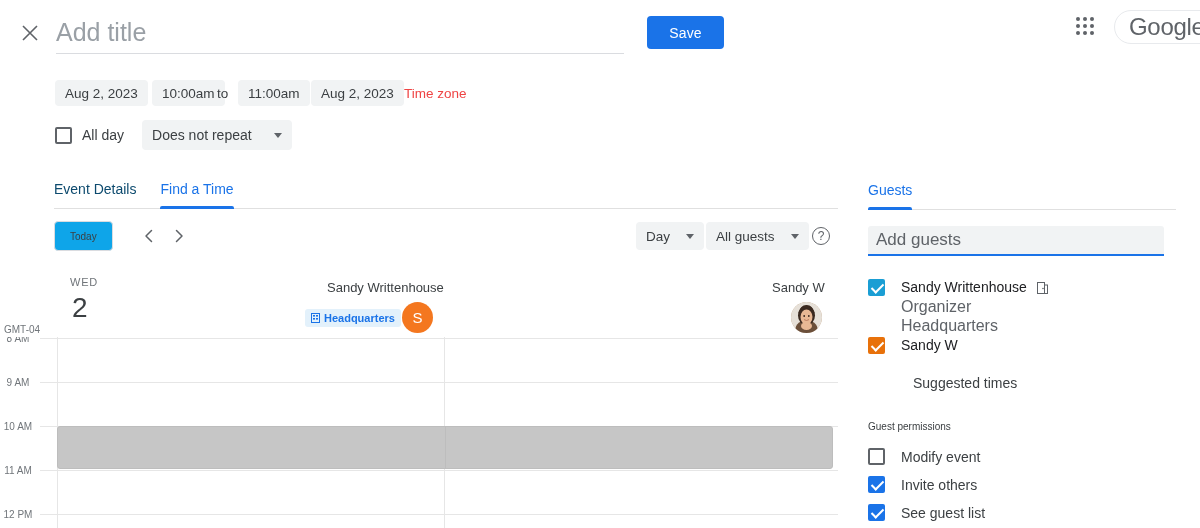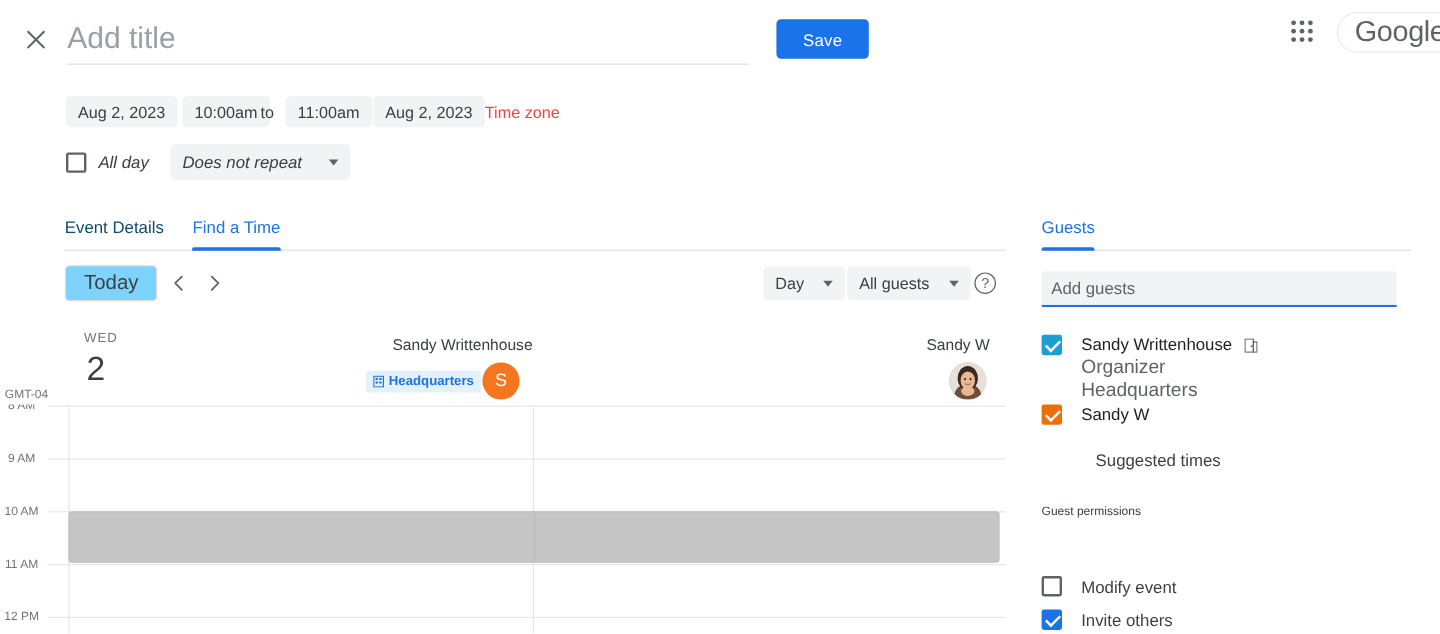--- a/index.html
+++ b/index.html
@@ -84,21 +84,21 @@
   #chip-start-date { left: 55px; }
   #chip-start-time { left: 152px; }
   #sep-to        { left: 217px; color:#3c4043; }
   #chip-end-time { left: 238px; }
   #chip-end-date { left: 311px; }
   #timezone-btn  { left: 404px; cursor: pointer; }
 
   
   .allday-row {
     position: absolute; left: 55px; top: 120px;
-    display: flex; align-items: center; gap: 10px; font-style: italic;
+    display: flex; align-items: center; gap: 10px;
   }
   .cb {
     width: 17px; height: 17px; border: 2px solid #5f6368;
     border-radius: 2px; background: #fff;
     display: inline-block; cursor: pointer; flex: none;
     position: relative;
   }
   .cb.checked { border: none; }
   .cb.checked::after {
     content: ""; position: absolute;
@@ -155,21 +155,21 @@
   .guests-tab::after {
     content: ""; position: absolute; left: 0; right: 0; bottom: -1px;
     height: 3px; background: #1a73e8; border-radius: 2px 2px 0 0;
   }
 
   
   .today-btn {
     position: absolute; left: 54px; top: 221px;
     height: 30px; padding: 0 15px;
     border: 1px solid #dadce0; border-radius: 4px;
-    background: #7dd3fc; font-size: 17px; color: #3c4043;
+    background: #0ea5e9; font-size: 10px; color: #3c4043;
     display: flex; align-items: center; cursor: pointer;
     font-family: "Liberation Sans", sans-serif;
   }
   .navbtn {
     position: absolute; top: 225px;
     width: 22px; height: 22px;
     display: flex; align-items: center; justify-content: center;
     color: #5f6368; cursor: pointer;
   }
   #nav-prev { left: 138px; }
@@ -271,21 +271,21 @@
   }
 
   
   .add-guests-input {
     position: absolute; left: 868px; top: 226px;
     width: 296px; height: 30px;
     background: #f1f3f4;
     border: none; border-bottom: 2px solid #1a73e8;
     outline: none; padding: 0 8px;
     font-family: "Liberation Sans", sans-serif;
-    font-size: 14px; color: #3c4043;
+    font-size: 17px; color: #3c4043;
     border-radius: 3px 3px 0 0;
   }
   .add-guests-input::placeholder { color: #5f6368; }
 
   .guest-row { position: absolute; display: flex; gap: 16px; }
   #guest-row-0 { left: 868px; top: 279px; }
   #guest-row-1 { left: 868px; top: 337px; }
 
   .guest-name {
     font-size: 14px; color: #202124; font-weight: 400;
@@ -298,21 +298,21 @@
     position: absolute; left: 913px; top: 375px;
     font-size: 14px; color: #3c4043; cursor: pointer;
   }
 
   .perm-title {
     position: absolute; left: 868px; top: 421px;
     font-size: 10px; color: #3c4043;
   }
   .perm-row {
     position: absolute; left: 868px;
-    display: flex; align-items: center; gap: 16px; margin-top: 32px;
+    display: flex; align-items: center; gap: 16px;
   }
   #perm-row-0 { top: 448px; }
   #perm-row-1 { top: 476px; }
   #perm-row-2 { top: 504px; }
   .perm-label { font-size: 14px; color: #3c4043; }
 </style>
 </head>
 <body>
 
 <div id="root">

